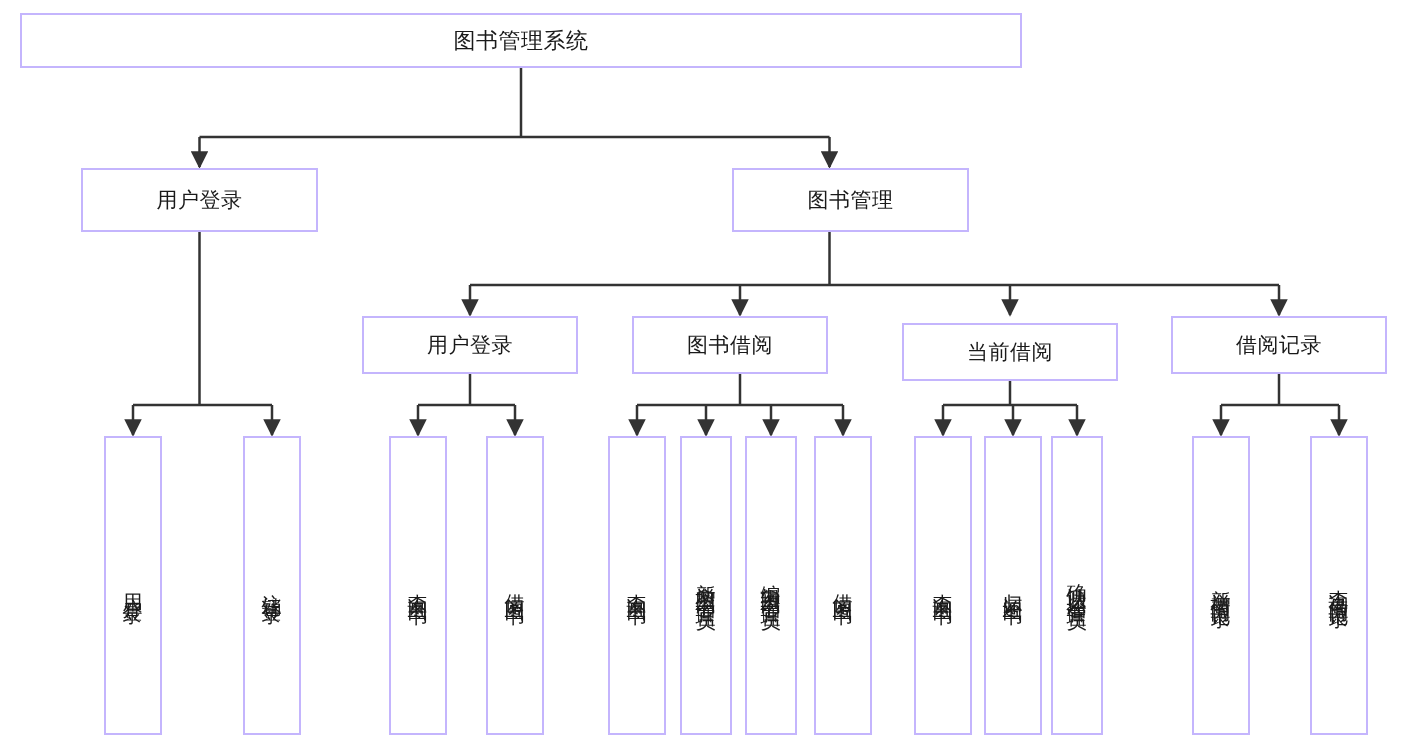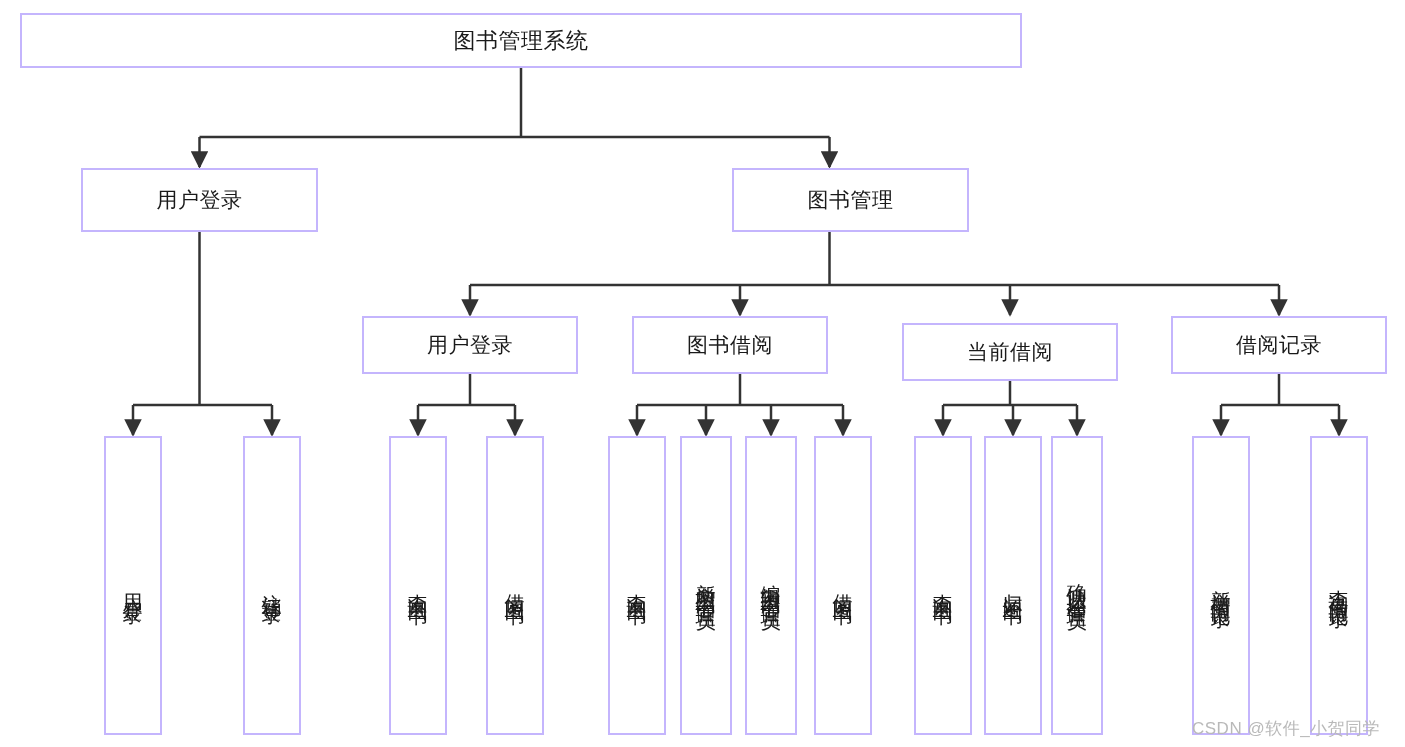--- a/index.html
+++ b/index.html
@@ -165,14 +165,13 @@
         <span class="vtext">确认归还（管理员）</span>
       </div>
       <div class="node v" style="left: 1192px; top: 436px; width: 58px; height: 299px;">
         <span class="vtext">新增借阅记录</span>
       </div>
       <div class="node v" style="left: 1310px; top: 436px; width: 58px; height: 299px;">
         <span class="vtext">查询借阅记录</span>
       </div>
     </div>
 
-  <div class="watermark" style="left: 1192px; top: 717px;">CSDN @软件_小贺同学</div>
 </div>
 
 </body></html>

